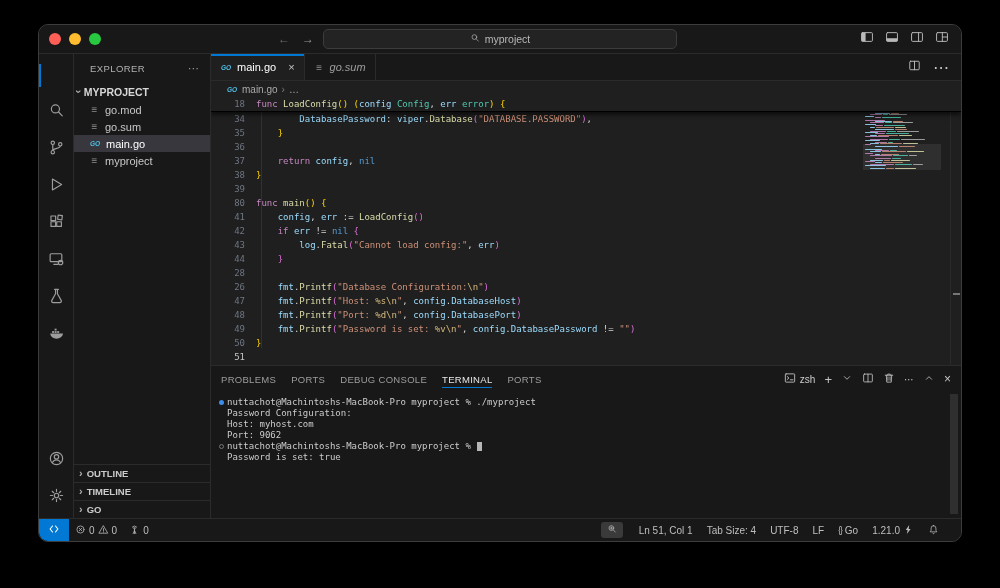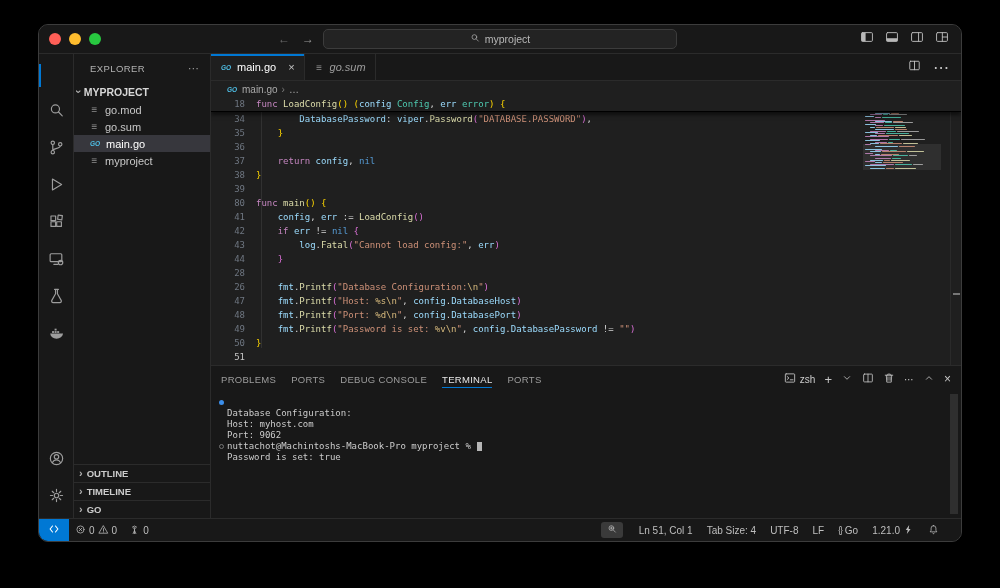--- a/index.html
+++ b/index.html
@@ -296,21 +296,21 @@
         <span>main.go</span>
         <span style="color:#7a7a7a">›</span>
         <span>…</span>
       </div>
       <div class="codearea">
         <div class="sticky-wrap">
             <div class="code-line"><span class="ln">18</span><span class="lc"><span class="tk-k">func </span><span class="tk-f">LoadConfig</span><span class="tk-b">() (</span><span class="tk-v">config</span><span class="tk-p"> </span><span class="tk-t">Config</span><span class="tk-p">, </span><span class="tk-v">err</span><span class="tk-p"> </span><span class="tk-t">error</span><span class="tk-b">)</span><span class="tk-p"> </span><span class="tk-b">{</span></span></div>
           </div>
         <div class="guide"></div>
         <div>
-            <div class="code-line"><span class="ln">34</span><span class="lc"><span class="tk-v">        DatabasePassword</span><span class="tk-p">: </span><span class="tk-v">viper</span><span class="tk-p">.</span><span class="tk-f">Password</span><span class="tk-u">(</span><span class="tk-s">"DATABASE.PASSWORD"</span><span class="tk-u">)</span><span class="tk-p">,</span></span></div>
+            <div class="code-line"><span class="ln">34</span><span class="lc"><span class="tk-v">        DatabasePassword</span><span class="tk-p">: </span><span class="tk-v">viper</span><span class="tk-p">.</span><span class="tk-f">Database</span><span class="tk-u">(</span><span class="tk-s">"DATABASE.PASSWORD"</span><span class="tk-u">)</span><span class="tk-p">,</span></span></div>
             <div class="code-line"><span class="ln">35</span><span class="lc"><span class="tk-b">    }</span></span></div>
             <div class="code-line"><span class="ln">36</span><span class="lc"></span></div>
             <div class="code-line"><span class="ln">37</span><span class="lc"><span class="tk-k">    return </span><span class="tk-v">config</span><span class="tk-p">, </span><span class="tk-n">nil</span></span></div>
             <div class="code-line"><span class="ln">38</span><span class="lc"><span class="tk-b">}</span></span></div>
             <div class="code-line"><span class="ln">39</span><span class="lc"></span></div>
             <div class="code-line"><span class="ln">80</span><span class="lc"><span class="tk-k">func </span><span class="tk-f">main</span><span class="tk-b">() {</span></span></div>
             <div class="code-line"><span class="ln">41</span><span class="lc"><span class="tk-v">    config</span><span class="tk-p">, </span><span class="tk-v">err</span><span class="tk-p"> := </span><span class="tk-f">LoadConfig</span><span class="tk-u">()</span></span></div>
             <div class="code-line"><span class="ln">42</span><span class="lc"><span class="tk-k">    if </span><span class="tk-v">err</span><span class="tk-p"> != </span><span class="tk-n">nil</span><span class="tk-p"> </span><span class="tk-u">{</span></span></div>
             <div class="code-line"><span class="ln">43</span><span class="lc"><span class="tk-v">        log</span><span class="tk-p">.</span><span class="tk-f">Fatal</span><span class="tk-u">(</span><span class="tk-s">"Cannot load config:"</span><span class="tk-p">, </span><span class="tk-v">err</span><span class="tk-u">)</span></span></div>
             <div class="code-line"><span class="ln">44</span><span class="lc"><span class="tk-u">    }</span></span></div>
@@ -542,22 +542,22 @@
                   <path d="M3 4.3h10M6.3 4.3V2.8h3.4v1.5M4.4 4.3l.6 9.2h6l.6-9.2M6.6 6.5v4.6M9.4 6.5v4.6"></path>
                 </svg></span>
             <span>⋯</span>
             <span><svg viewBox="0 0 16 16" fill="none" stroke="currentColor" stroke-width="1.1" stroke-linecap="round" stroke-linejoin="round">
                   <path d="M4.5 9.7L8 6.2l3.5 3.5"></path>
                 </svg></span>
             <span style="font-size:12px;">×</span>
           </div>
         </div>
         <div class="term">
-            <div class="term-line"><span class="term-deco"><span class="deco-run"></span></span></div>
-            <div class="term-line"><span class="term-deco"></span><span>Database Configuration:</span></div>
+            <div class="term-line"><span class="term-deco"><span class="deco-run"></span></span><span>nuttachot@Machintoshs-MacBook-Pro myproject % ./myproject</span></div>
+            <div class="term-line"><span class="term-deco"></span><span>Password Configuration:</span></div>
             <div class="term-line"><span class="term-deco"></span><span>Host: myhost.com</span></div>
             <div class="term-line"><span class="term-deco"></span><span>Port: 9062</span></div>
             <div class="term-line"><span class="term-deco"><span class="deco-prompt"></span></span><span>nuttachot@Machintoshs-MacBook-Pro myproject % </span><span class="cursor"></span></div>
             <div class="term-line"><span class="term-deco"></span><span>Password is set: true</span></div>
           </div>
         <div class="panel-scroll"></div>
       </div>
     </div>
   </div>
 

